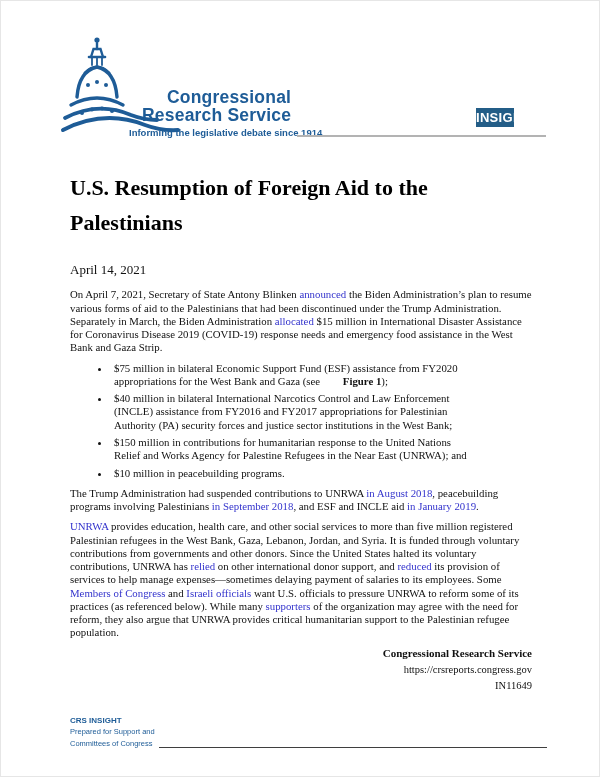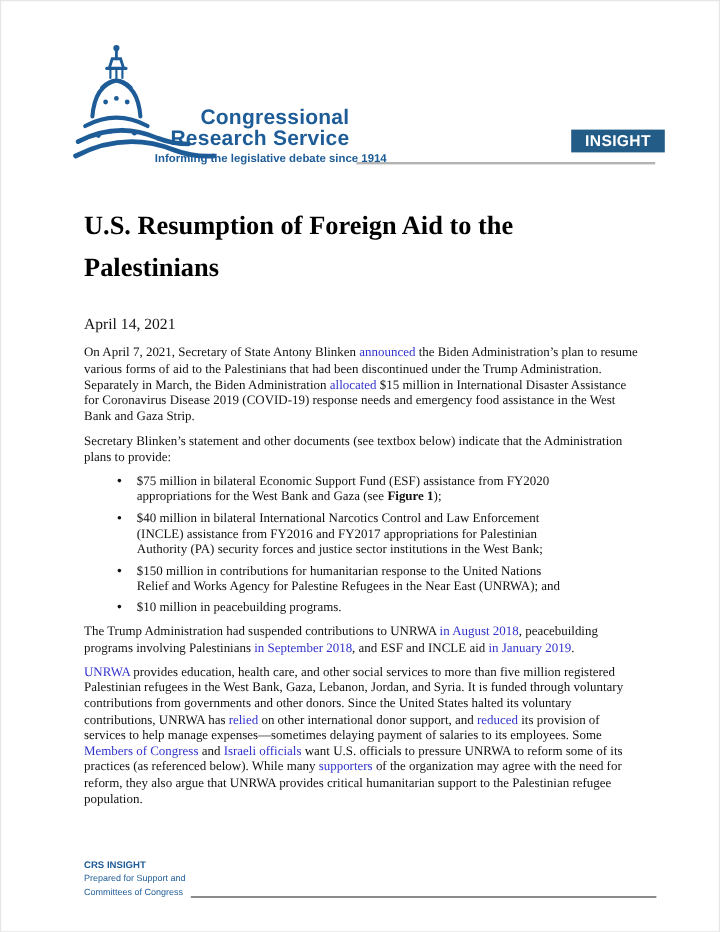--- a/index.html
+++ b/index.html
@@ -26,33 +26,33 @@
     font-family:"Liberation Sans",sans-serif;font-weight:bold;
     color:var(--brand_blue);font-size:17.5px;line-height:1.05;letter-spacing:.2px;text-align:right;
   }
   .tagline{
     position:absolute;left:129px;top:127px;
     font-family:"Liberation Sans",sans-serif;font-size:9.5px;font-weight:600;
     color:var(--brand_blue);
   }
   .header-rule{position:absolute;left:297px;top:135px;width:249px;height:2px;background:var(--rule_gray);}
   .badge{
-    position:absolute;left:476px;top:108px;width:78px;height:19px;
+    position:absolute;left:476px;top:108px;width:38px;height:19px;
     background:var(--badge_bg);color:#ffffff;text-align:center;
     font:bold 13px/19px "Liberation Sans",sans-serif;letter-spacing:.3px;
   }
   
   main{padding:0 68px 0 70px;font-size:10.8px;line-height:1.23;}
   .title{font-size:22px;font-weight:bold;line-height:1.6;margin:28px 0 0;max-width:440px;color:#000;}
   .date{font-size:13px;margin:22px 0 10px;}
   p.body-par{margin:0 0 7px;}
   ul.aid-list{margin:0 0 7px;padding:0 55px 0 41px;list-style-type:disc;}
   ul.aid-list li{margin:0 0 4px;padding-left:3px;}
   .lnk{color:var(--link);text-decoration:none;cursor:pointer;}
-  .b{font-weight:bold;}
+  .b{font-weight:bold;margin-left:20px;}
   
   .footer-right{text-align:right;margin-top:5px;}
   .footer-right .org{font-weight:bold;font-size:11px;margin:0 0 4px;}
   .footer-right .url{font-size:10.5px;margin:0 0 3px;}
   .footer-right .docid{font-size:10.5px;margin:0;}
   .footer-left{
     position:absolute;left:70px;top:716px;width:477px;
     font-family:"Liberation Sans",sans-serif;color:var(--brand_blue);
   }
   .footer-left .t1{font-size:8px;font-weight:bold;margin:0 0 2px;}
@@ -92,32 +92,36 @@
   <div class="tagline">Informing the legislative debate since 1914</div>
   <div class="header-rule"></div>
   <div class="badge">INSIGHT</div>
 </div>
 
 <main>
   <h1 class="title">U.S. Resumption of Foreign Aid to the Palestinians</h1>
   <div class="date">April 14, 2021</div>
 
   <p class="body-par"><span>On April 7, 2021, Secretary of State Antony Blinken </span><a href="#" class="lnk">announced</a><span> the Biden Administration’s plan to resume various forms of aid to the Palestinians that had been discontinued under the Trump Administration. Separately in March, the Biden Administration </span><a href="#" class="lnk">allocated</a><span> $15 million in International Disaster Assistance for Coronavirus Disease 2019 (COVID-19) response needs and emergency food assistance in the West Bank and Gaza Strip.</span></p>
-  <p class="body-par"><span>Secretary Blinken’s statement and other documents (see textbox below) indicate that the Administration plans to provide:</span></p>
 
   <ul class="aid-list">
     <li><span>$75 million in bilateral Economic Support Fund (ESF) assistance from FY2020 appropriations for the West Bank and Gaza (see </span><span class="b">Figure 1</span><span>);</span></li>
     <li><span>$40 million in bilateral International Narcotics Control and Law Enforcement (INCLE) assistance from FY2016 and FY2017 appropriations for Palestinian Authority (PA) security forces and justice sector institutions in the West Bank;</span></li>
     <li><span>$150 million in contributions for humanitarian response to the United Nations Relief and Works Agency for Palestine Refugees in the Near East (UNRWA); and</span></li>
     <li><span>$10 million in peacebuilding programs.</span></li>
   </ul>
 
   <p class="body-par"><span>The Trump Administration had suspended contributions to UNRWA </span><a href="#" class="lnk">in August 2018</a><span>, peacebuilding programs involving Palestinians </span><a href="#" class="lnk">in September 2018</a><span>, and ESF and INCLE aid </span><a href="#" class="lnk">in January 2019</a><span>.</span></p>
   <p class="body-par"><a href="#" class="lnk">UNRWA</a><span> provides education, health care, and other social services to more than five million registered Palestinian refugees in the West Bank, Gaza, Lebanon, Jordan, and Syria. It is funded through voluntary contributions from governments and other donors. Since the United States halted its voluntary contributions, UNRWA has </span><a href="#" class="lnk">relied</a><span> on other international donor support, and </span><a href="#" class="lnk">reduced</a><span> its provision of services to help manage expenses—sometimes delaying payment of salaries to its employees. Some </span><a href="#" class="lnk">Members of Congress</a><span> and </span><a href="#" class="lnk">Israeli officials</a><span> want U.S. officials to pressure UNRWA to reform some of its practices (as referenced below). While many </span><a href="#" class="lnk">supporters</a><span> of the organization may agree with the need for reform, they also argue that UNRWA provides critical humanitarian support to the Palestinian refugee population.</span></p>
 
+  <div class="footer-right">
+    <div class="org">Congressional Research Service</div>
+    <div class="url">https://crsreports.congress.gov</div>
+    <div class="docid">IN11649</div>
+  </div>
 </main>
 
 <div class="footer-left">
   <div class="t1">CRS INSIGHT</div>
   <div class="t2">Prepared for Support and</div>
   <div class="row3">
     <span>Committees of Congress</span>
     <span class="footer-rule"></span>
   </div>
 </div>

